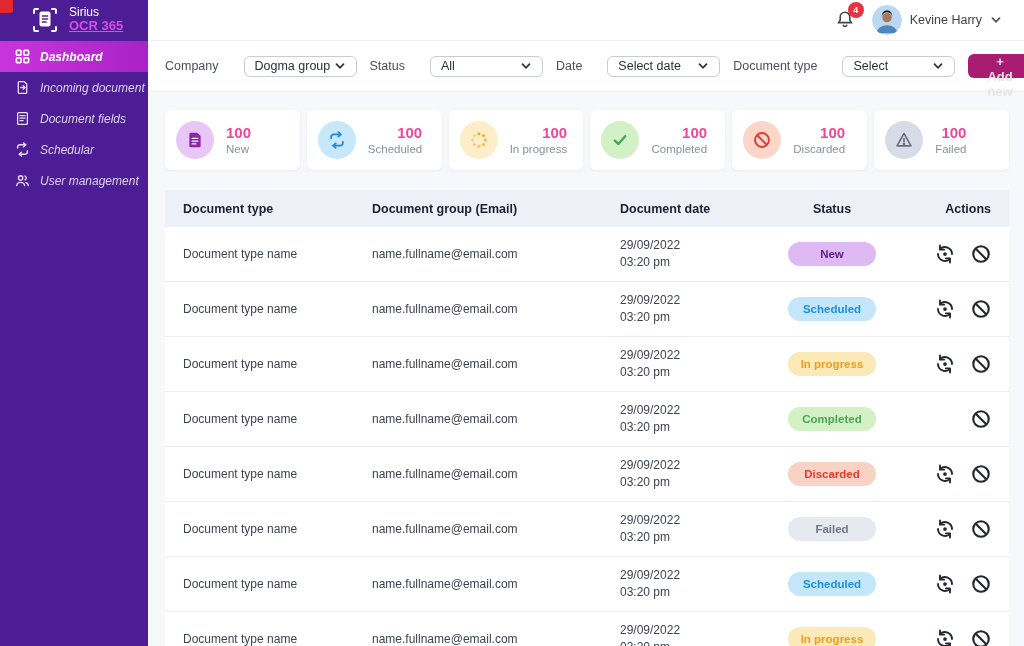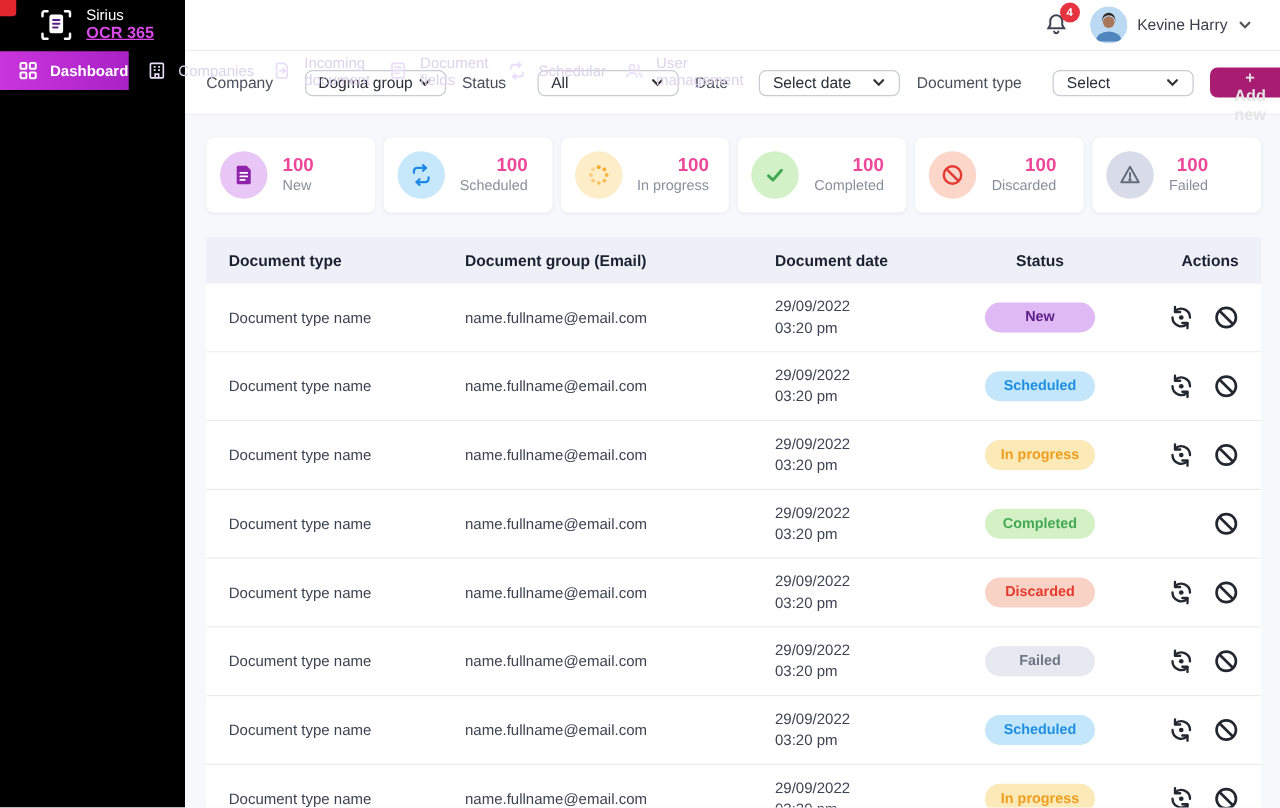--- a/index.html
+++ b/index.html
@@ -1,26 +1,26 @@
 <!DOCTYPE html>
 <html><head>
 <meta charset="utf-8">
 <style>
   * { box-sizing: border-box; margin: 0; padding: 0; }
   html,body { width:1024px; height:646px; overflow:hidden; }
   body { font-family:"Liberation Sans", sans-serif; background:#f7f8fb; display:flex; }
 
   
-  .sidebar { width:148px; flex:0 0 148px; background:#000000; color:#fff; position:relative; }
+  .sidebar { width:148px; flex:0 0 148px; background:#4c1d95; color:#fff; position:relative; }
   .corner-marker { position:absolute; top:0; left:0; width:13px; height:13px; background:#e3272e; border-bottom-right-radius:3px; }
   .logo-row { display:flex; align-items:center; gap:9px; padding:7px 4px 8px 30px; height:41px; }
   .logo-ic { width:30px; height:30px; flex:0 0 30px; }
   .brand1 { font-size:12px; color:#ffffff; line-height:1.15; }
   .brand2 { font-size:13px; font-weight:bold; color:#d94ae8; line-height:1.15;text-decoration:underline; }
-  .nav { display:flex; flex-direction:row; }
+  .nav { display:flex; flex-direction:column;font-style:italic; }
   .nav-item { height:31px; display:flex; align-items:center; gap:10px; padding-left:15px; font-size:12px; color:#ded2ec; cursor:pointer; }
   .nav-item .nic { width:15px; height:15px; flex:0 0 15px; color:#e9defa; display:flex; }
   .nav-item.active { background:linear-gradient(90deg,#c935dc,#a922c6); color:#ffffff; font-weight:bold; }
   .nav-item.active .nic { color:#fff; }
 
   
   .main { flex:1; display:flex; flex-direction:column; min-width:0; }
   .topbar { height:41px; background:#fff; border-bottom:1px solid #ececf1; display:flex; align-items:center; justify-content:flex-end; gap:16px; padding-right:22px; flex:0 0 41px; }
   .bell-wrap { position:relative; width:22px; height:22px; cursor:pointer; color:#3f4450; }
   .badge { position:absolute; top:-7px; right:-8px; min-width:16px; height:16px; border-radius:8px; background:#e5333f; color:#fff; font-size:9px; font-weight:bold; display:flex; align-items:center; justify-content:center; padding:0 3px; }
@@ -88,29 +88,20 @@
             <rect x="1.5" y="1.5" width="5" height="5" rx="1"></rect>
             <rect x="9.5" y="1.5" width="5" height="5" rx="1"></rect>
             <rect x="1.5" y="9.5" width="5" height="5" rx="1"></rect>
             <rect x="9.5" y="9.5" width="5" height="5" rx="1"></rect>
           </svg>
         </span>
     <span>Dashboard</span>
   </div>
       <div class="nav-item">
     <span class="nic">
-          <svg viewBox="0 0 16 16" fill="none" stroke="currentColor" stroke-width="1.4">
-            <rect x="2.5" y="1.8" width="11" height="12.4" rx="1"></rect>
-            <path d="M5.3 4.8h1.6M9.1 4.8h1.6M5.3 7.6h1.6M9.1 7.6h1.6M6.5 14v-3h3v3"></path>
-          </svg>
-        </span>
-    <span>Companies</span>
-  </div>
-      <div class="nav-item">
-    <span class="nic">
           <svg viewBox="0 0 16 16" fill="none" stroke="currentColor" stroke-width="1.4" stroke-linecap="round" stroke-linejoin="round">
             <path d="M10 1.8H4.5a1 1 0 0 0-1 1v10.4a1 1 0 0 0 1 1h7a1 1 0 0 0 1-1V4.3z"></path>
             <path d="M6.2 8h4.4M8.8 6 10.8 8 8.8 10"></path>
           </svg>
         </span>
     <span>Incoming document</span>
   </div>
       <div class="nav-item">
     <span class="nic">
           <svg viewBox="0 0 16 16" fill="none" stroke="currentColor" stroke-width="1.4" stroke-linecap="round">

